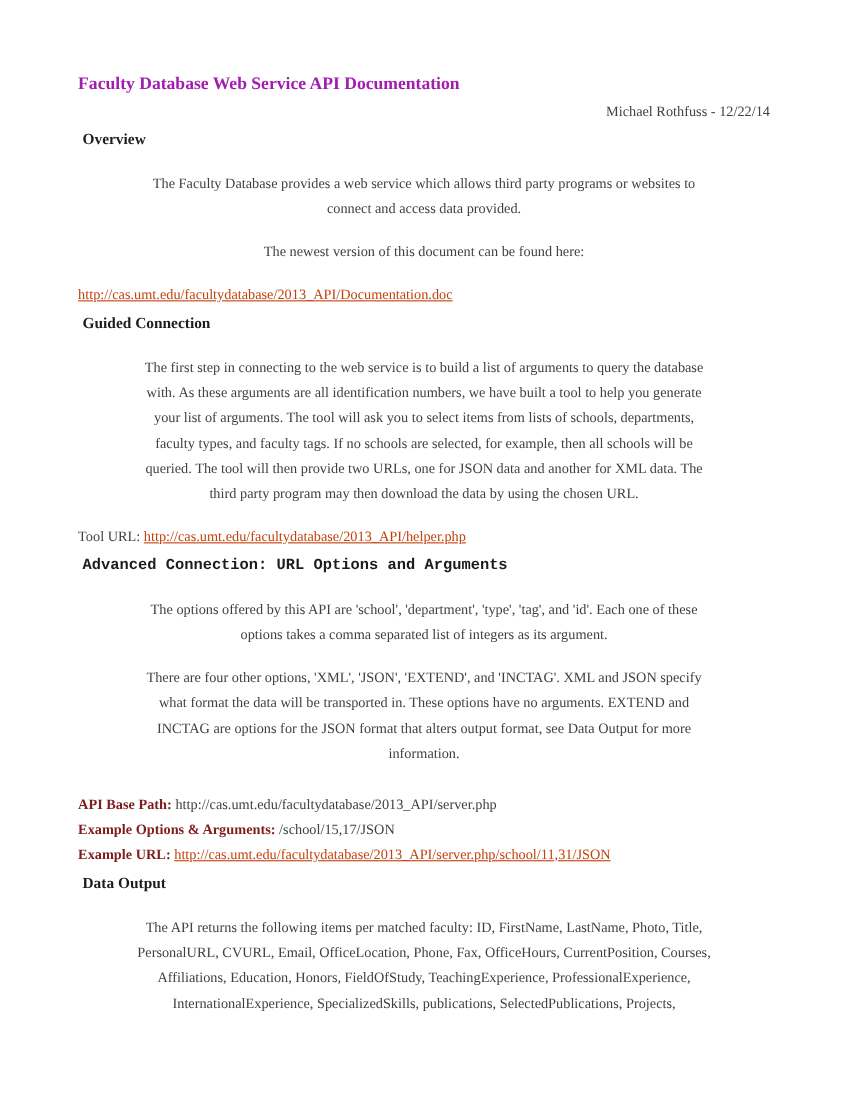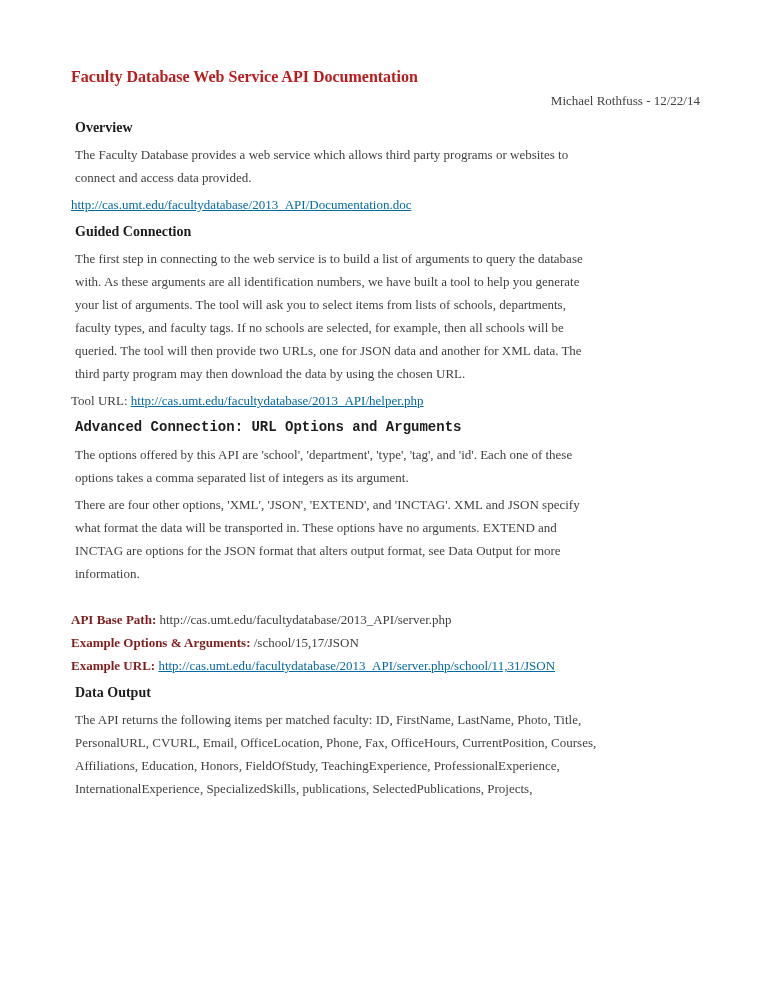--- a/index.html
+++ b/index.html
@@ -16,67 +16,69 @@
     font-family: "Liberation Serif", "DejaVu Serif", serif;
     color: #3f3f3f;
     box-sizing: border-box;
     padding: 66px 68px 0 71px;
     font-size: 13px;
     line-height: 23px;
   }
   .doc-title {
     font-size: 16px;
     font-weight: bold;
-    color: #b91c1c;
+    color: #a21caf;
     line-height: 22px;
     margin: 0;
   }
   .byline {
     text-align: right;
     color: #3f3f3f;
     line-height: 22px;
     margin: 2px 0 0 0;
   }
   h2.sec-heading {
     font-size: 14px;
     font-weight: bold;
     color: #1c1c1c;
     line-height: 23px;
     margin: 4px;
   }
   p.para {
-    margin: 4px;
+    margin: 16px;
     white-space: pre-line;
+    text-align: center;
   }
   .gap-1 { margin-top: 23px; }
   .gap-2 { margin-top: 46px; }
   .gap-3 { margin-top: 55px; font-family: Liberation Mono, monospace; }
   .gap-4 { margin-top: 50px; }
   a.doc-link {
-    color: #0369a1;
+    color: #c2410c;
     text-decoration: underline;
   }
   .b {
     font-weight: bold;
     color: #7f1d1d;
   }
   .kv { margin: 0; }
 </style>
 </head>
 <body>
 
 <div class="page">
 
   <h1 class="doc-title">Faculty Database Web Service API Documentation</h1>
   <div class="byline">Michael Rothfuss - 12/22/14</div>
 
   <h2 class="sec-heading gap-1">Overview</h2>
   <p class="para">The Faculty Database provides a web service which allows third party programs or websites to
 connect and access data provided.</p>
 
+  <p class="para gap-1">The newest version of this document can be found here:</p>
   <p class="kv"><a href="#" class="doc-link">http://cas.umt.edu/facultydatabase/2013_API/Documentation.doc</a></p>
 
   <h2 class="sec-heading gap-2">Guided Connection</h2>
   <p class="para">The first step in connecting to the web service is to build a list of arguments to query the database
 with. As these arguments are all identification numbers, we have built a tool to help you generate
 your list of arguments. The tool will ask you to select items from lists of schools, departments,
 faculty types, and faculty tags. If no schools are selected, for example, then all schools will be
 queried. The tool will then provide two URLs, one for JSON data and another for XML data. The
 third party program may then download the data by using the chosen URL.</p>
 

